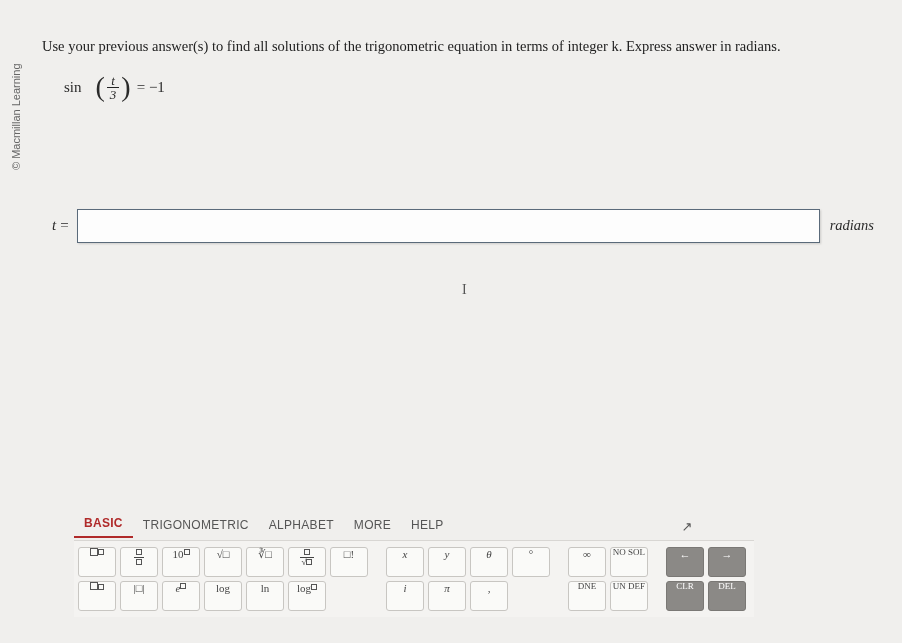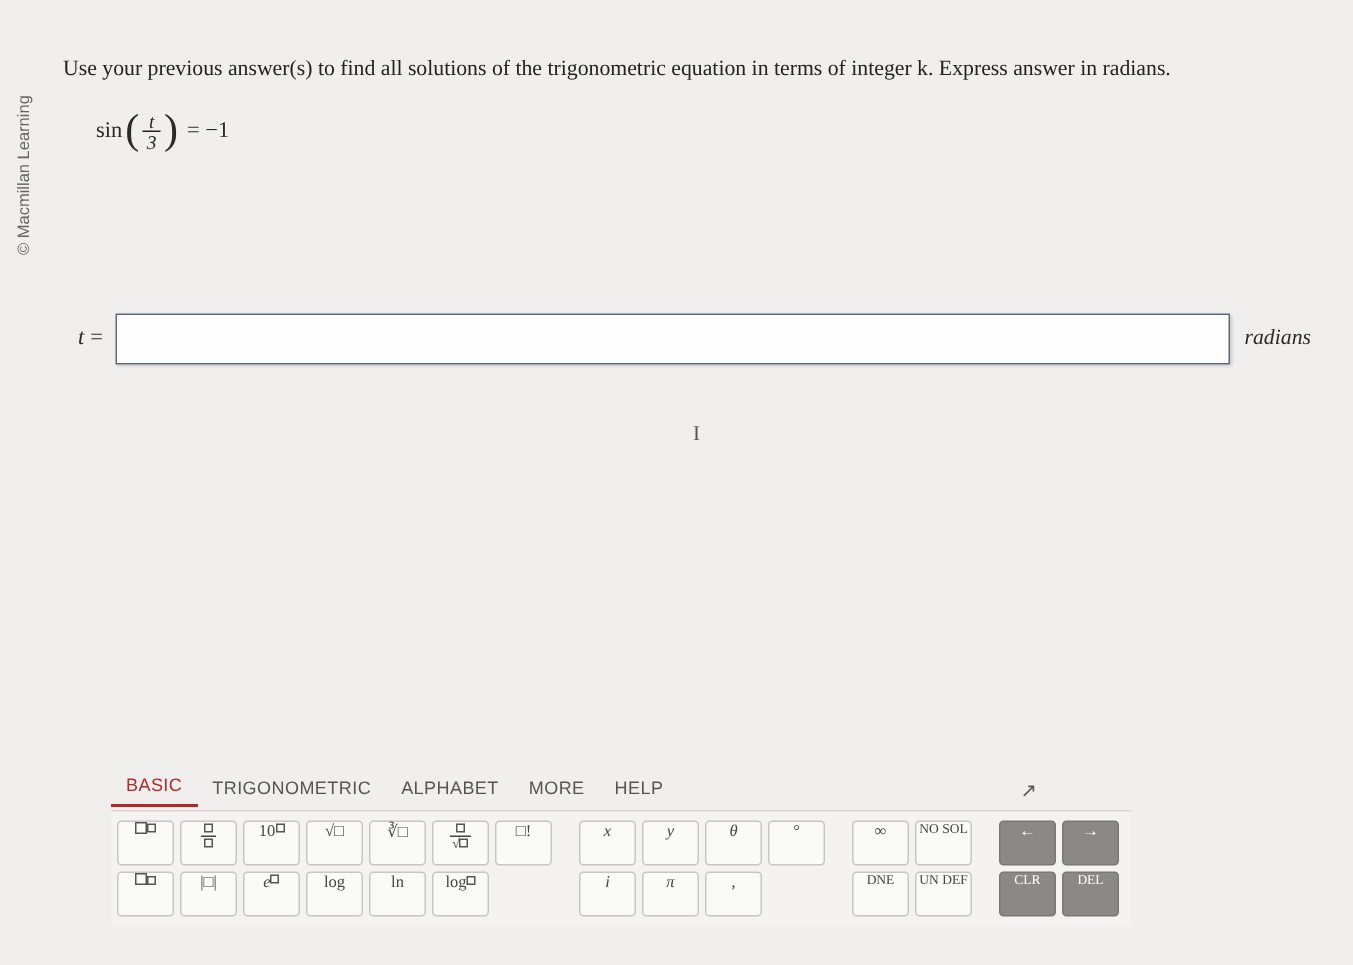--- a/index.html
+++ b/index.html
@@ -31,21 +31,21 @@
       line-height: 1.5;
       margin-bottom: 16px;
       color: #222;
     }
     .equation {
       margin: 14px 0 18px 22px;
       font-size: 15px;
       display: flex;
       align-items: center;
     }
-    .equation .sin { margin-right: 2px; }
+    .equation .sin { margin-right: 14px; }
     .paren { font-size: 28px; line-height: 0.7; font-family: 'Times New Roman', serif; }
     .frac {
       display: inline-flex;
       flex-direction: column;
       align-items: center;
       margin: 0 2px;
       vertical-align: middle;
     }
     .frac .num, .frac .den { font-size: 13px; line-height: 1; padding: 0 3px; font-style: italic; }
     .frac .den { border-top: 1px solid #222; }
@@ -105,21 +105,21 @@
       color: #555;
     }
     .tab {
       padding: 6px 10px;
       cursor: pointer;
       letter-spacing: 0.3px;
     }
     .tab.active {
       color: #b02a2a;
       border-bottom: 2px solid #b02a2a;
-      font-weight: 400;
+      font-weight: 700;
     }
     .tab-icon {
       padding: 4px 8px;
       font-size: 13px;
       color: #555;
     }
     .key-rows {
       background: #f4f3f1;
       padding: 6px 4px;
       border-top: 1px solid #d8d6d3;

